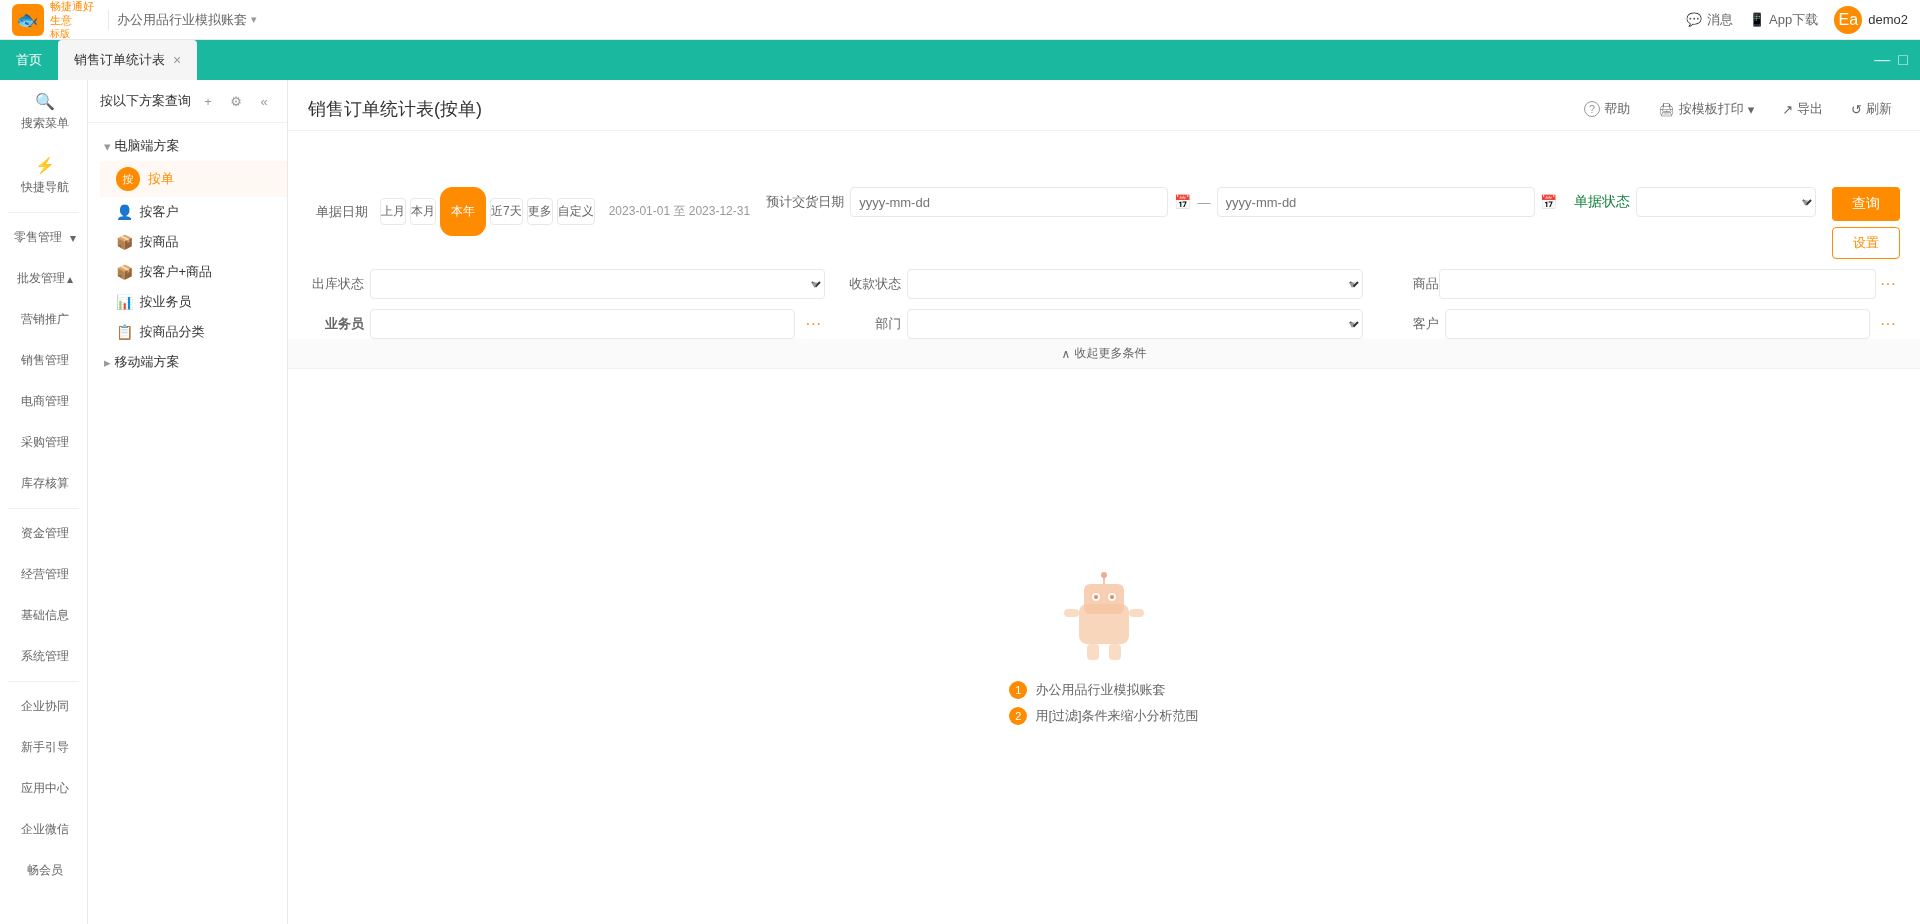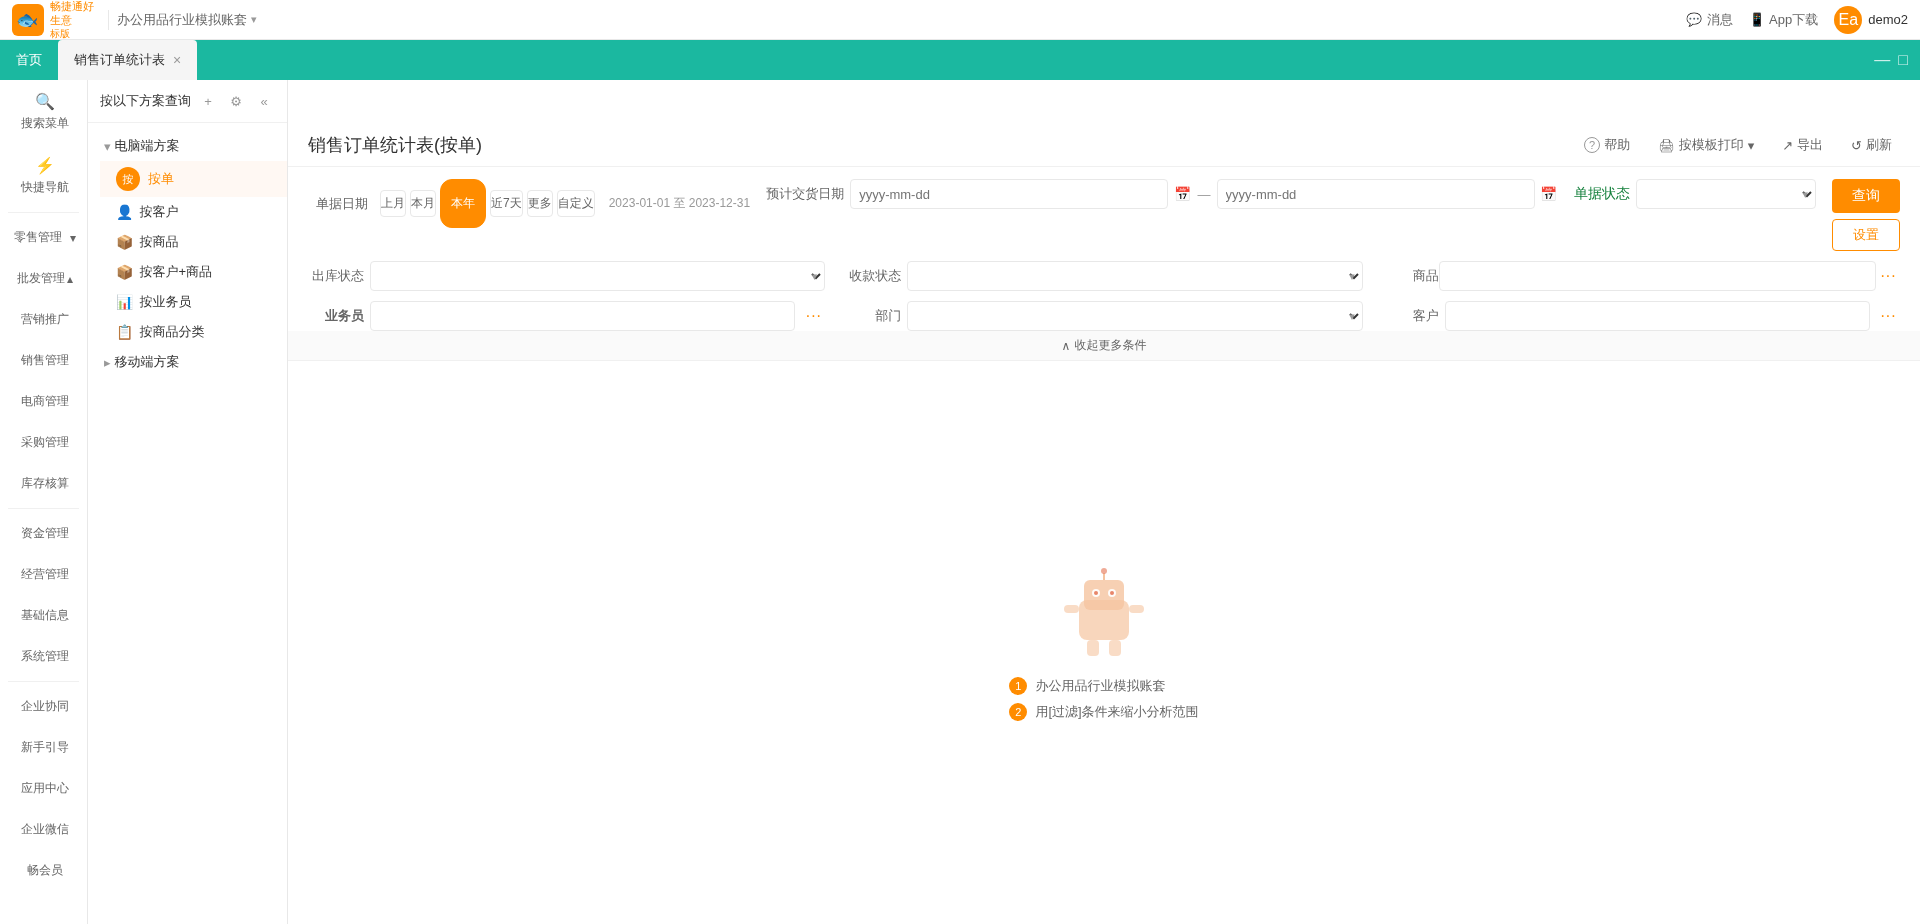--- a/index.html
+++ b/index.html
@@ -51,21 +51,21 @@
     .tree-item.active { color: #ff8c00; background: #fff8f3; }
     .tree-item .t-icon { font-size: 14px; color: inherit; flex-shrink: 0; }
     .tree-item .t-label { font-size: 13px; }
     .tree-group { }
     .tree-group-header { padding: 6px 8px 6px 16px; display: flex; align-items: center; gap: 4px; cursor: pointer; font-size: 13px; color: #333; font-weight: 500; }
     .tree-group-children { padding-left: 12px; }
     .active-circle { width: 24px; height: 24px; border-radius: 50%; background: #ff8c00; color: #fff; display: flex; align-items: center; justify-content: center; font-size: 11px; margin-right: 2px; }
 
     
     .main-panel { flex: 1; display: flex; flex-direction: column; overflow: hidden; background: #fff; }
-    .main-panel-header { padding: 16px 20px 8px; background: #fff; border-bottom: 1px solid #f0f0f0; display: flex; align-items: center; justify-content: space-between; margin-top: 36px; }
+    .main-panel-header { padding: 16px 20px 8px; background: #fff; border-bottom: 1px solid #f0f0f0; display: flex; align-items: center; justify-content: space-between; }
     .page-title { font-size: 18px; color: #333; font-weight: 500; }
     .header-actions { display: flex; align-items: center; gap: 12px; }
     .hdr-btn { display: flex; align-items: center; gap: 4px; color: #666; font-size: 13px; cursor: pointer; padding: 4px 8px; border-radius: 4px; }
     .date-btn { padding: 4px 0; border: 1px solid #e8e8e8; border-radius: 4px; font-size: 12px; color: #666; cursor: pointer; background: #fff; }
     .date-btn.active { background: #ff8c00; border-color: #ff8c00; color: #fff; border-radius: 12px; padding: 15px 10px; }
     .date-range-text { font-size: 12px; color: #999; margin-left: 8px; }
     .filter-date-input { flex: 1; height: 30px; border: 1px solid #e8e8e8; border-radius: 4px; padding: 0 8px; font-size: 13px; color: #999; outline: none; background: #fff; }
     .more-dots { color: #ff8c00; font-size: 16px; cursor: pointer; padding: 0 4px; }
     .collapse-bar { display: flex; align-items: center; justify-content: center; padding: 6px; background: #fafafa; border-bottom: 1px solid #f0f0f0; cursor: pointer; color: #666; font-size: 12px; gap: 4px; }
 
@@ -273,21 +273,21 @@
           </div>
           <div class="hdr-btn">
             <span>↺</span>
             <span>刷新</span>
           </div>
         </div>
       </div>
 
       <div class="filter-section">
 
-        <div style="display:flex; align-items:flex-start; gap:16px; margin-bottom:10px;">
+        <div style="display:flex; align-items:flex-start; gap:16px; margin-bottom:10px;margin-top:44px;">
 
           <div style="display:flex; align-items:center; gap:6px; flex:none;">
             <span class="fl-label" style="white-space:nowrap;">单据日期</span>
             <div style="display:flex; align-items:center; gap:4px;">
               <button class="date-btn">上月</button>
               <button class="date-btn">本月</button>
               <button class="date-btn active">本年</button>
               <button class="date-btn">近7天</button>
               <button class="date-btn">更多</button>
               <button class="date-btn">自定义</button>

